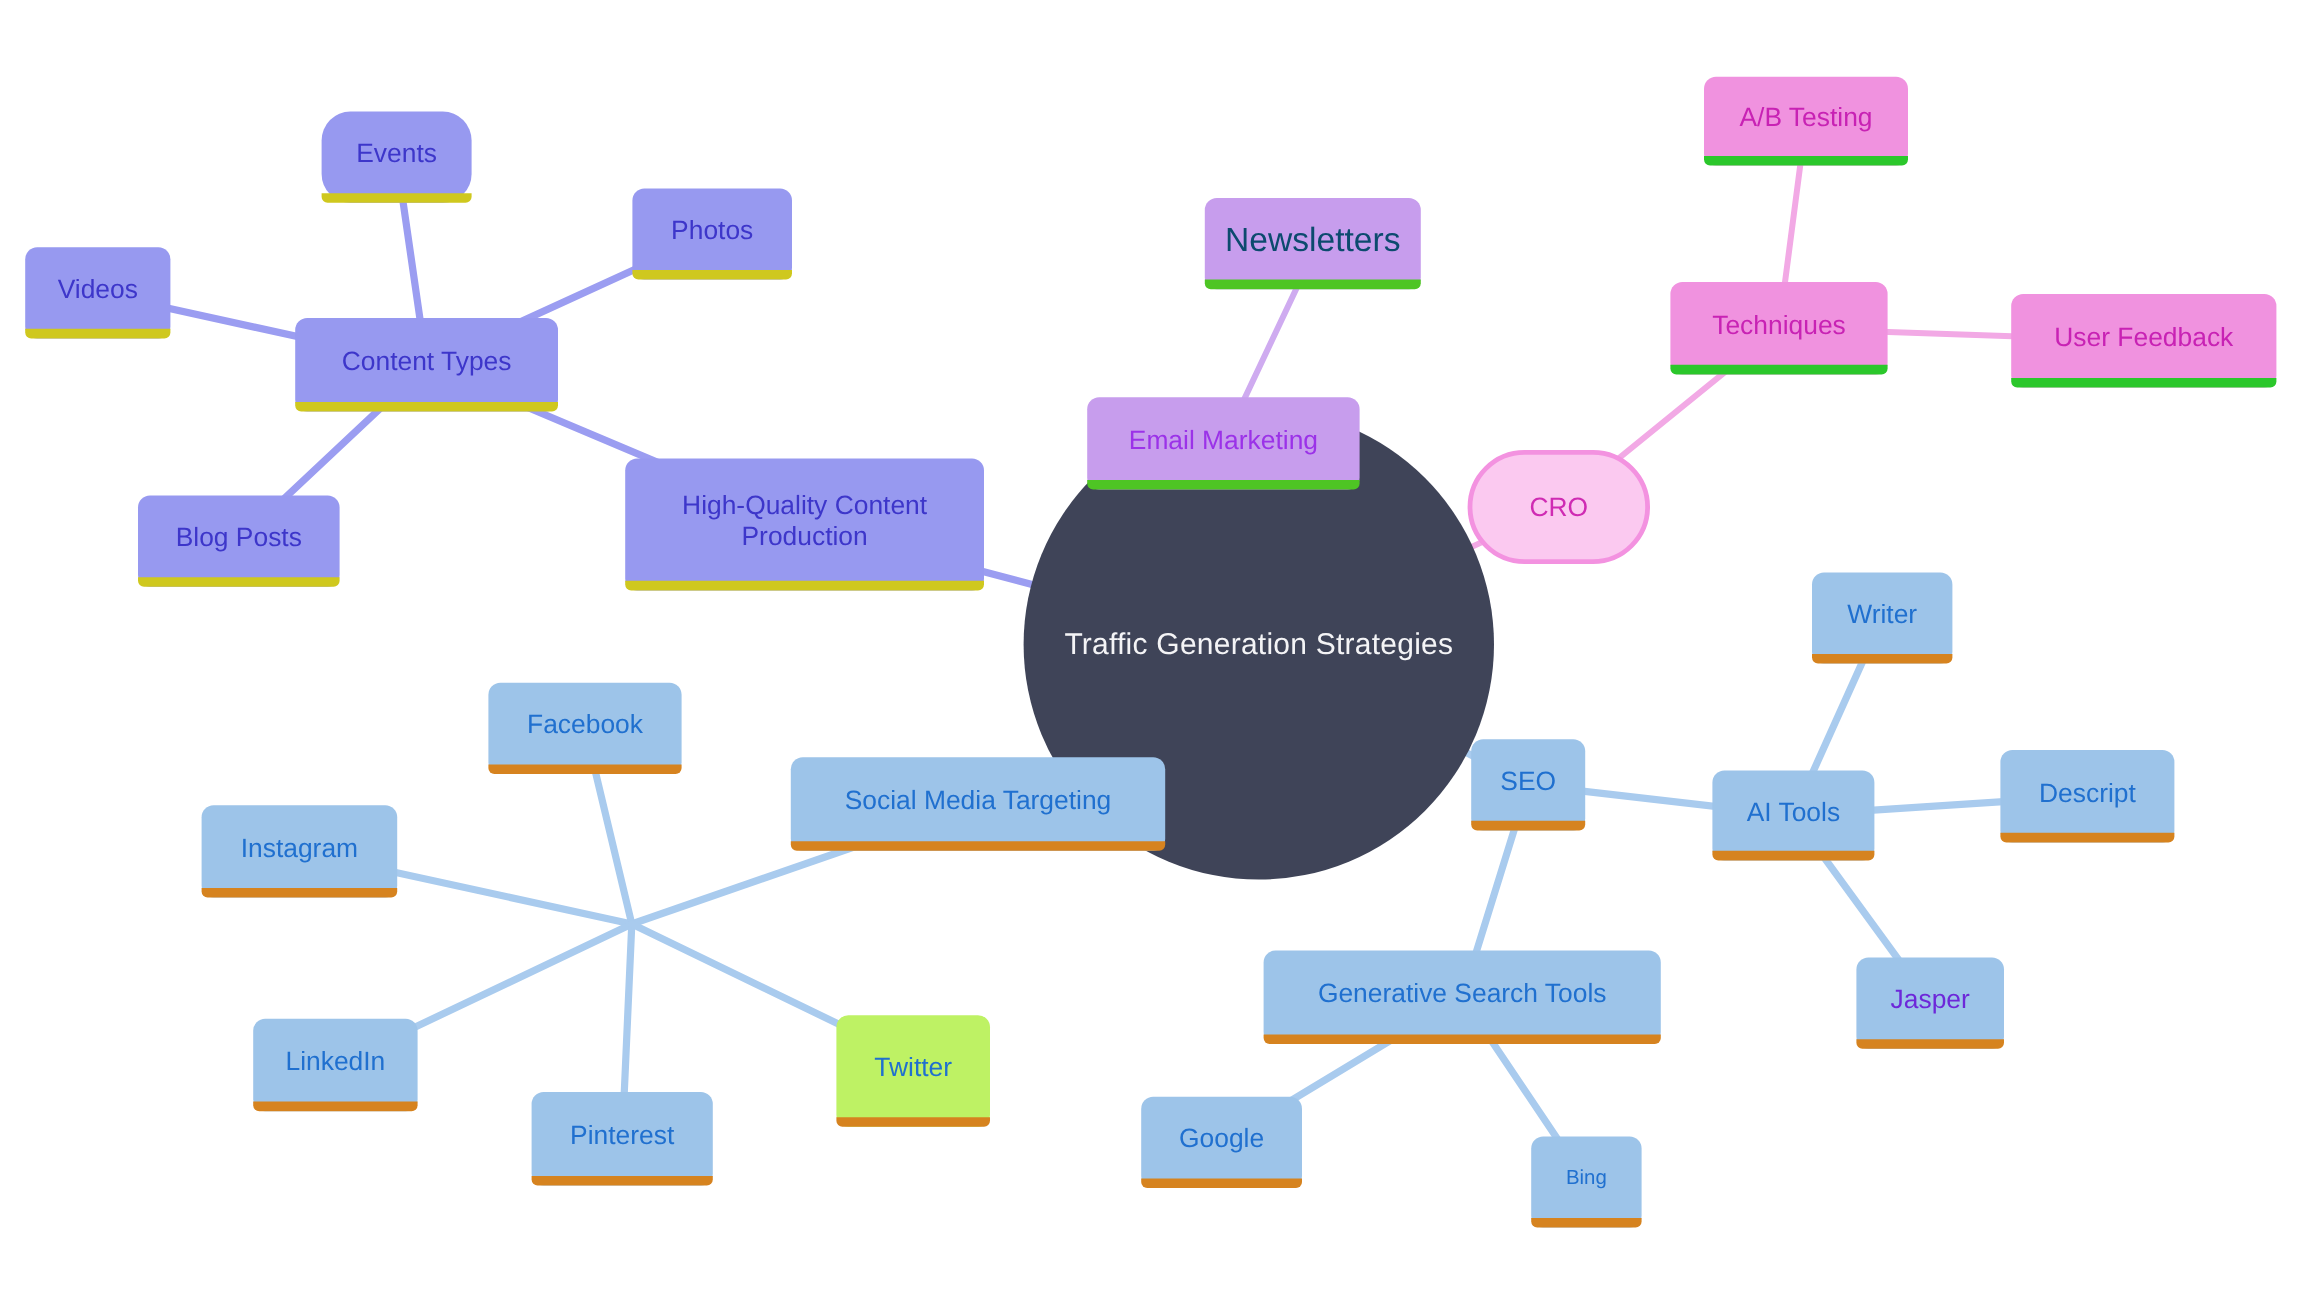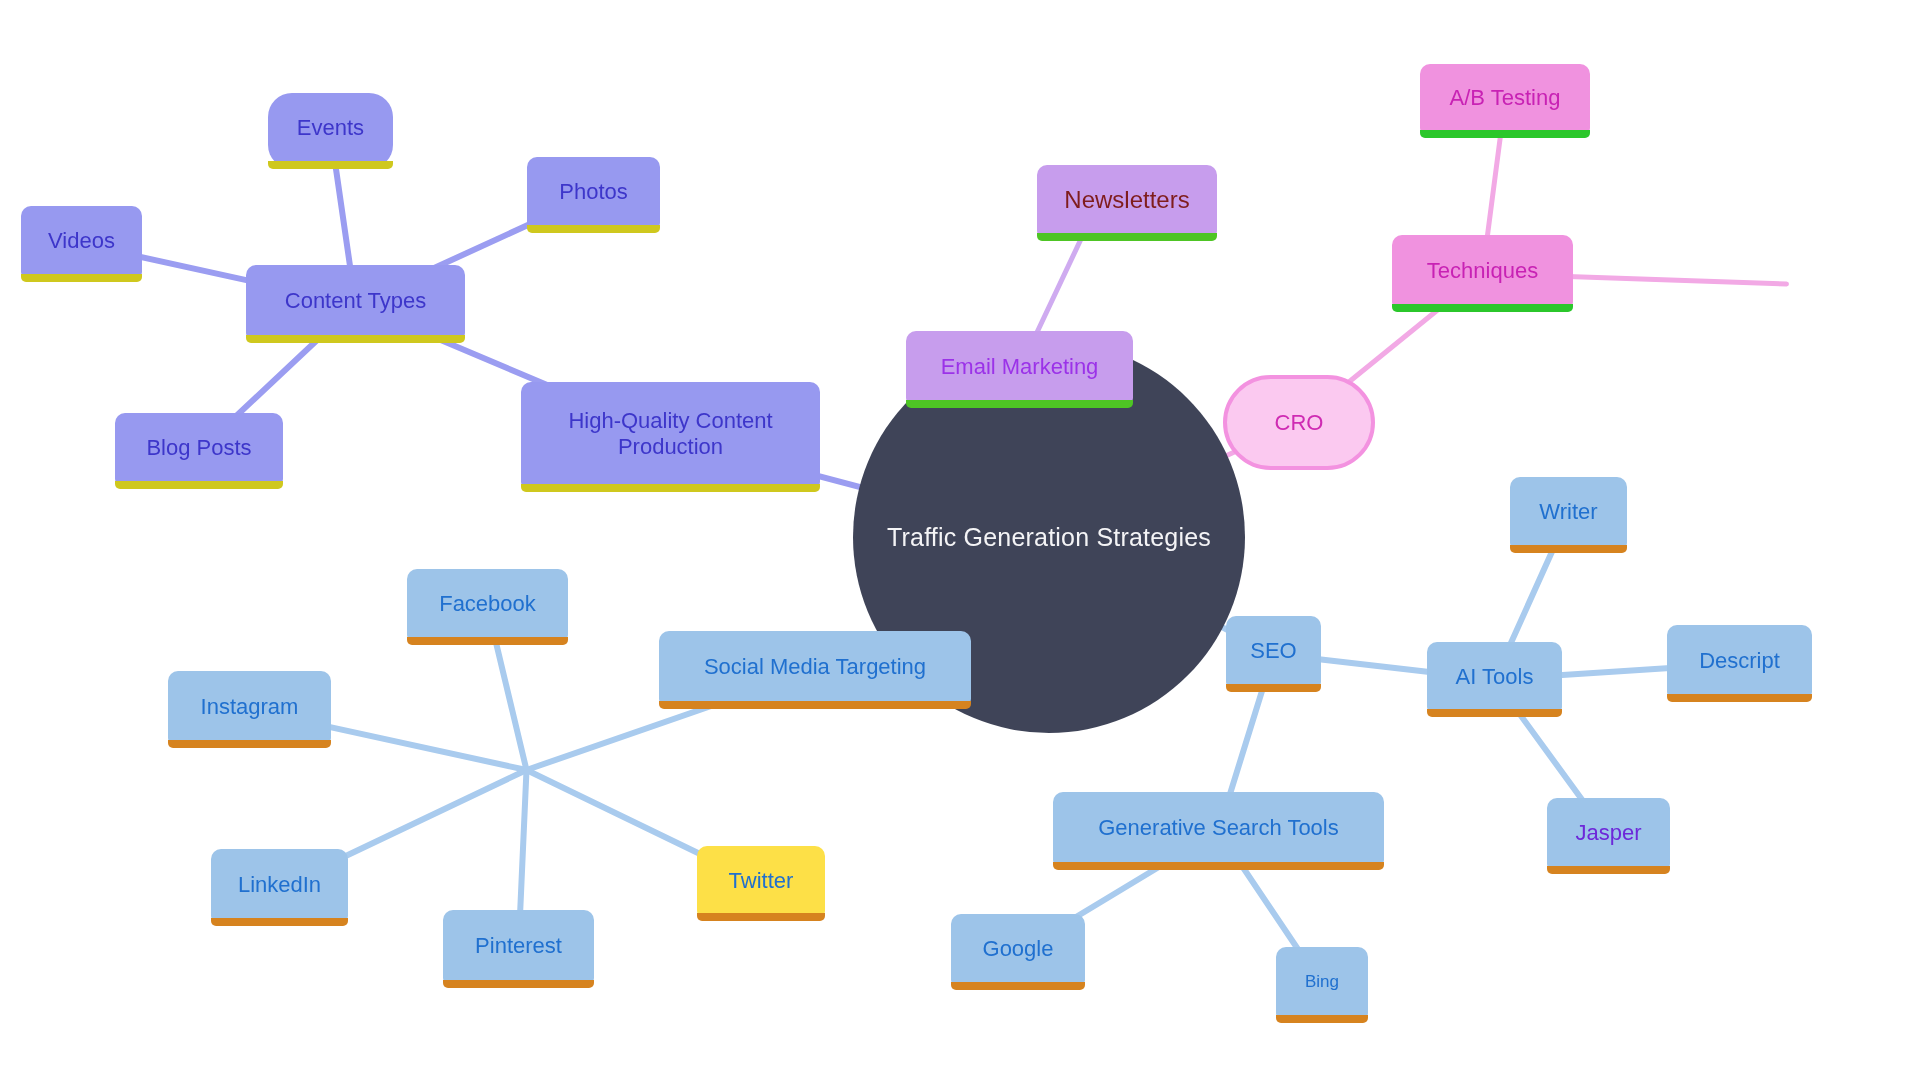--- a/index.html
+++ b/index.html
@@ -69,33 +69,37 @@
       <div class="underline" style="background: rgb(207, 200, 30);"></div>
     </div>
     <div class="mm-node" style="left: 115px; top: 413px; width: 168px; height: 76px; background: rgb(151, 153, 240); color: rgb(61, 54, 202); font-size: 22px;">
       <span>Blog Posts</span>
       <div class="underline" style="background: rgb(207, 200, 30);"></div>
     </div>
     <div class="mm-node" style="left: 906px; top: 331px; width: 227px; height: 77px; background: rgb(199, 157, 237); color: rgb(155, 50, 232); font-size: 22px;">
       <span>Email Marketing</span>
       <div class="underline" style="background: rgb(78, 197, 36);"></div>
     </div>
-    <div class="mm-node" style="left: 1037px; top: 165px; width: 180px; height: 76px; background: rgb(199, 157, 237); color: #7f1d1d; font-size: 24px;">
+    <div class="mm-node" style="left: 1004px; top: 165px; width: 180px; height: 76px; background: rgb(199, 157, 237); color: #0c4a6e; font-size: 28px;">
       <span>Newsletters</span>
       <div class="underline" style="background: rgb(78, 197, 36);"></div>
     </div>
     <div class="mm-node pill" style="left: 1223px; top: 375px; width: 152px; height: 95px; background: rgb(251, 201, 240); color: rgb(207, 43, 179); font-size: 22px; border: 4px solid rgb(243, 146, 224);">
       <span>CRO</span>
     </div>
     <div class="mm-node" style="left: 1392px; top: 235px; width: 181px; height: 77px; background: rgb(240, 146, 223); color: rgb(200, 34, 180); font-size: 22px;">
       <span>Techniques</span>
       <div class="underline" style="background: rgb(43, 199, 43);"></div>
     </div>
     <div class="mm-node" style="left: 1420px; top: 64px; width: 170px; height: 74px; background: rgb(240, 146, 223); color: rgb(200, 34, 180); font-size: 22px;">
       <span>A/B Testing</span>
+      <div class="underline" style="background: rgb(43, 199, 43);"></div>
+    </div>
+    <div class="mm-node" style="left: 1676px; top: 245px; width: 221px; height: 78px; background: rgb(240, 146, 223); color: rgb(200, 34, 180); font-size: 22px;">
+      <span>User Feedback</span>
       <div class="underline" style="background: rgb(43, 199, 43);"></div>
     </div>
     <div class="mm-node" style="left: 659px; top: 631px; width: 312px; height: 78px; background: rgb(157, 196, 233); color: rgb(32, 112, 207); font-size: 22px;">
       <span>Social Media Targeting</span>
       <div class="underline" style="background: rgb(214, 131, 31);"></div>
     </div>
     <div class="mm-node" style="left: 407px; top: 569px; width: 161px; height: 76px; background: rgb(157, 196, 233); color: rgb(32, 112, 207); font-size: 22px;">
       <span>Facebook</span>
       <div class="underline" style="background: rgb(214, 131, 31);"></div>
     </div>
@@ -104,21 +108,21 @@
       <div class="underline" style="background: rgb(214, 131, 31);"></div>
     </div>
     <div class="mm-node" style="left: 211px; top: 849px; width: 137px; height: 77px; background: rgb(157, 196, 233); color: rgb(32, 112, 207); font-size: 22px;">
       <span>LinkedIn</span>
       <div class="underline" style="background: rgb(214, 131, 31);"></div>
     </div>
     <div class="mm-node" style="left: 443px; top: 910px; width: 151px; height: 78px; background: rgb(157, 196, 233); color: rgb(32, 112, 207); font-size: 22px;">
       <span>Pinterest</span>
       <div class="underline" style="background: rgb(214, 131, 31);"></div>
     </div>
-    <div class="mm-node" style="left: 697px; top: 846px; width: 128px; height: 75px; background: #fde047; color: rgb(32, 112, 207); font-size: 22px;">
+    <div class="mm-node" style="left: 697px; top: 846px; width: 128px; height: 93px; background: #bef264; color: rgb(32, 112, 207); font-size: 22px;">
       <span>Twitter</span>
       <div class="underline" style="background: rgb(214, 131, 31);"></div>
     </div>
     <div class="mm-node" style="left: 1226px; top: 616px; width: 95px; height: 76px; background: rgb(157, 196, 233); color: rgb(32, 112, 207); font-size: 22px;">
       <span>SEO</span>
       <div class="underline" style="background: rgb(214, 131, 31);"></div>
     </div>
     <div class="mm-node" style="left: 1053px; top: 792px; width: 331px; height: 78px; background: rgb(157, 196, 233); color: rgb(32, 112, 207); font-size: 22px;">
       <span>Generative Search Tools</span>
       <div class="underline" style="background: rgb(214, 131, 31);"></div>

